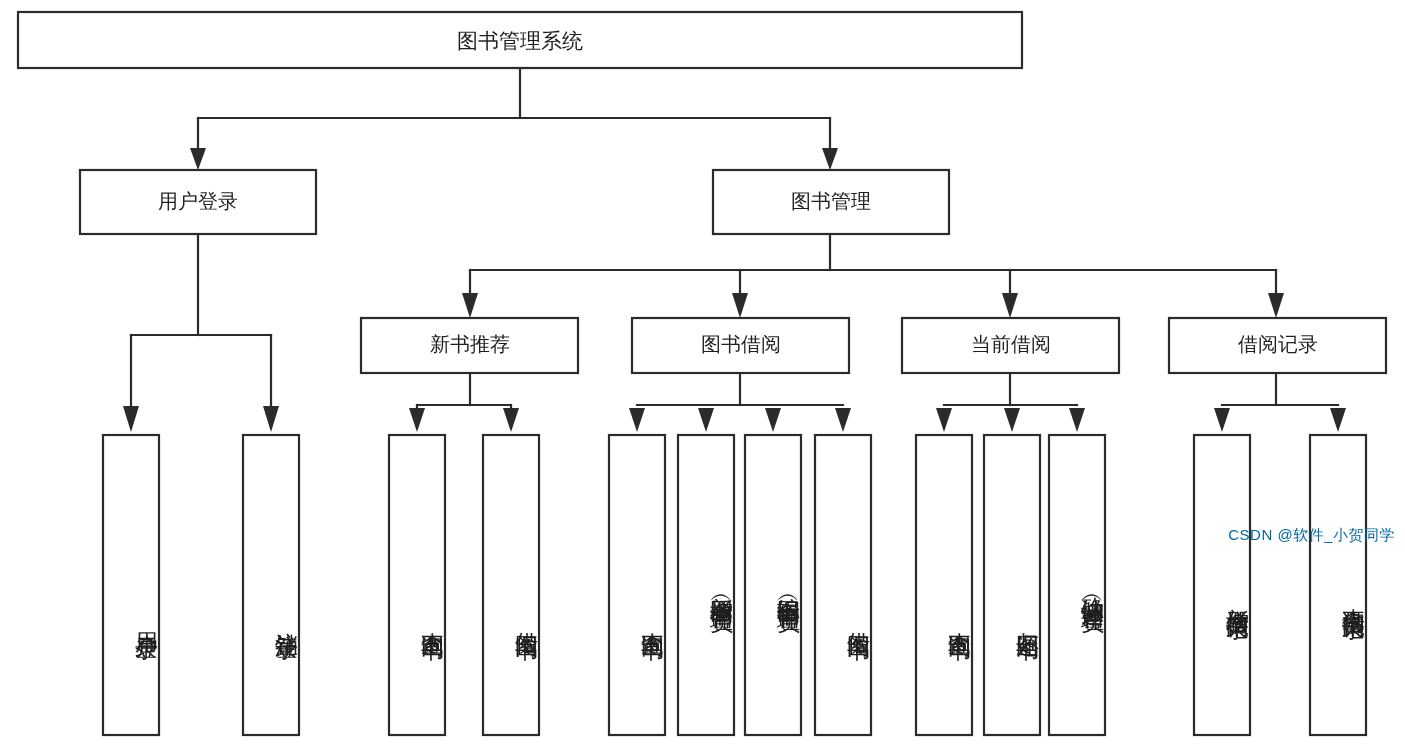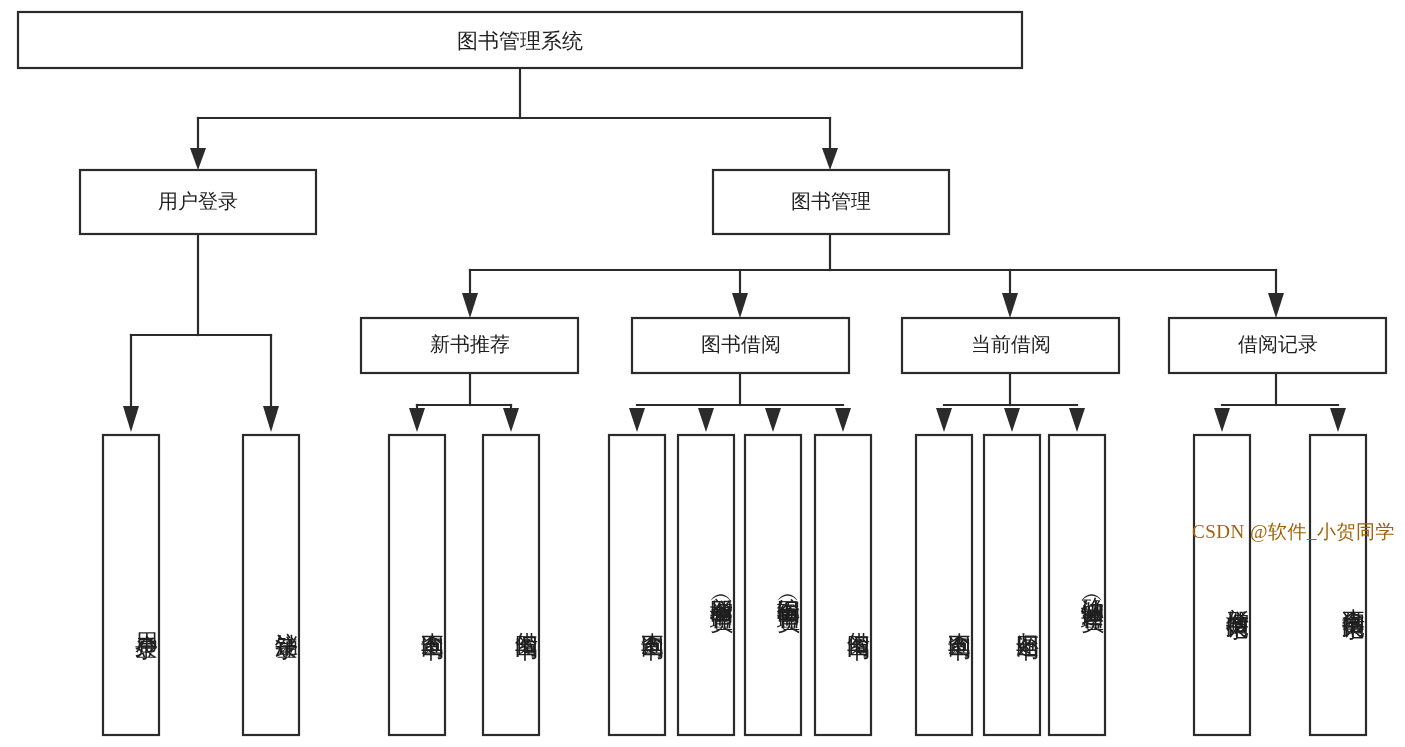--- a/index.html
+++ b/index.html
@@ -69,23 +69,23 @@
     display: flex;
     align-items: flex-start;
     justify-content: center;
     white-space: nowrap;
     pointer-events: none;
   }
   .watermark {
     position: absolute;
     right: 10px;
     bottom: 6px;
-    font-family: Liberation Serif, serif;
-    font-size: 19px;
-    color: #a16207;
+    font-family: Liberation Sans, sans-serif;
+    font-size: 15px;
+    color: #0369a1;
     letter-spacing: 0.5px;
     white-space: nowrap;
   }
 </style>
 </head>
 <body>
 
 <div id="diagram-root">
 
   <svg class="diagram-svg" viewBox="0 0 1405 747" xmlns="http://www.w3.org/2000/svg">

